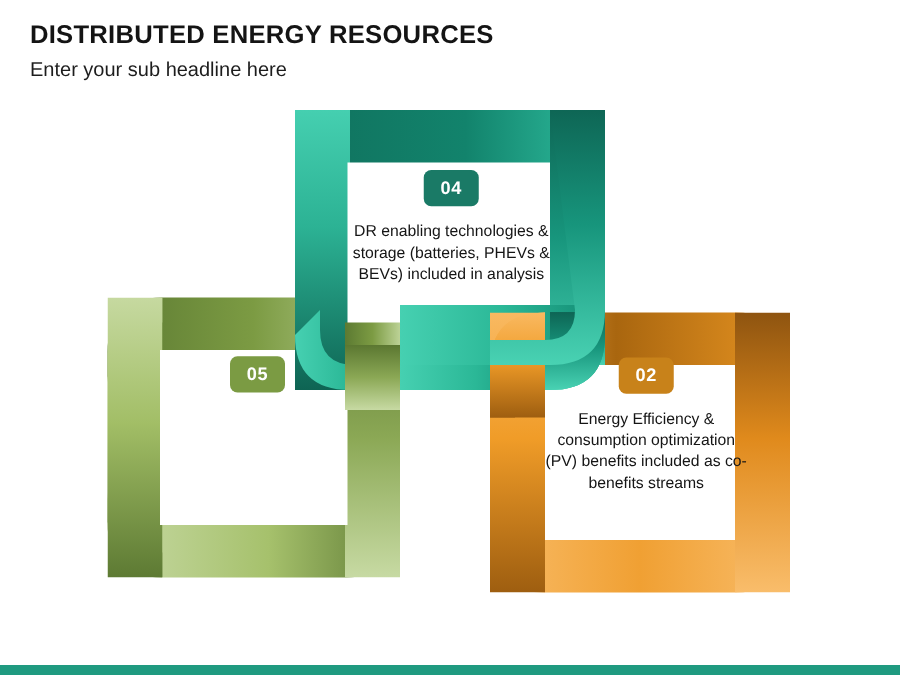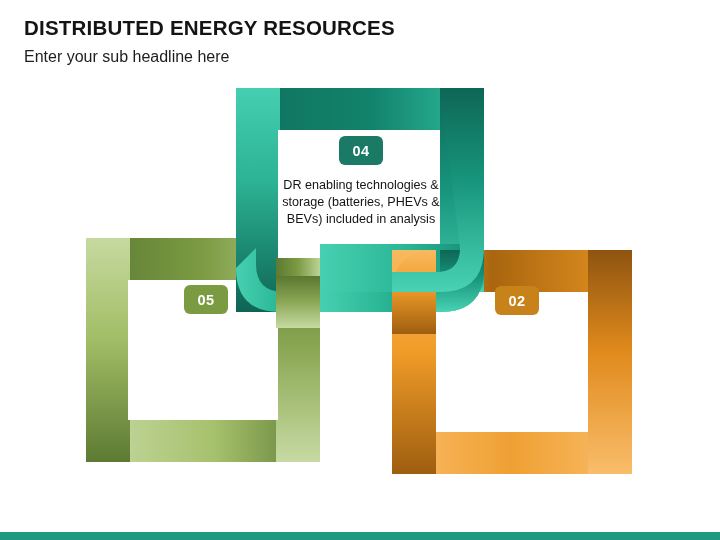--- a/index.html
+++ b/index.html
@@ -254,16 +254,17 @@
     <div class="badge">04</div>
     <div class="link-body">DR enabling technologies &amp; storage (batteries, PHEVs &amp; BEVs) included in analysis</div>
   </div>
 
   <div class="link-card" id="card-02">
     <div class="badge">05</div>
   </div>
 
   <div class="link-card" id="card-03">
     <div class="badge">02</div>
+    <div class="link-body">Energy Efficiency &amp; consumption optimization (PV) benefits included as co-benefits streams</div>
   </div>
 
   <div id="footer-bar"></div>
 </div>
 
 </body></html>

